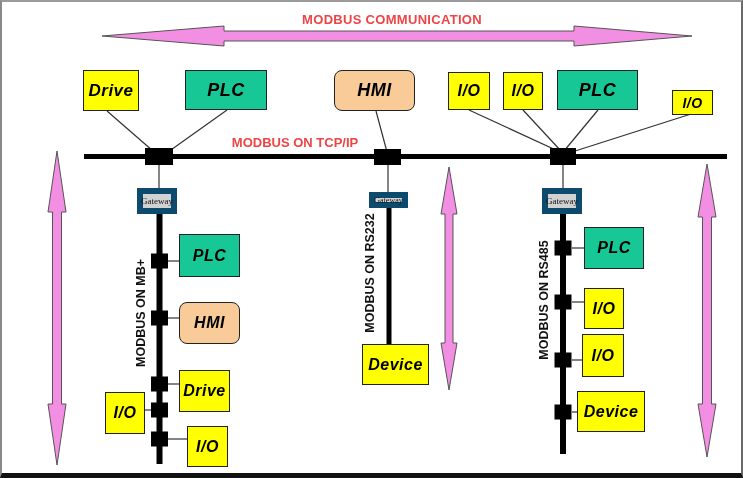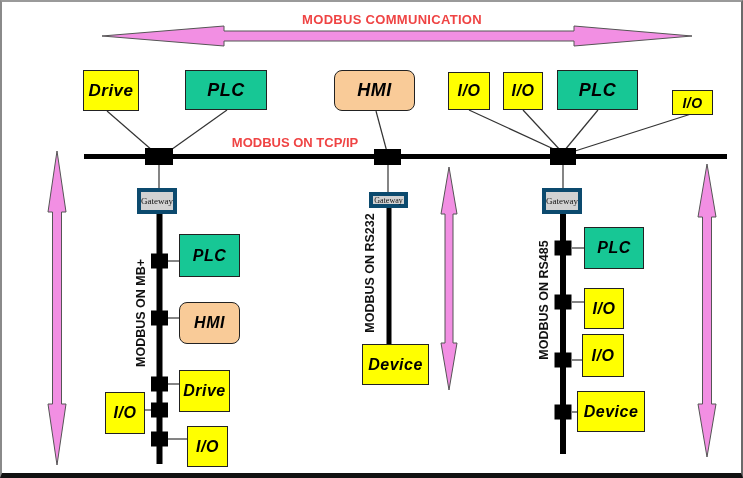--- a/index.html
+++ b/index.html
@@ -13,21 +13,21 @@
   .box{
     position:absolute;border:1.5px solid #222;box-sizing:border-box;
     display:flex;align-items:center;justify-content:center;
     font-style:italic;font-weight:bold;letter-spacing:.5px;color:#000;
     font-family:"Liberation Sans",sans-serif;
   }
   .c-yellow{background:var(--yellow,#FFFF00);}
   .c-green{background:var(--green,#17C795);}
   .c-peach{background:var(--peach,#F9CB98);border-radius:8px;}
   .gateway{
-    position:absolute;background:var(--gray,#D2D2D2);border:4px solid #0c4a6e;box-sizing:border-box;
+    position:absolute;background:var(--gray,#D2D2D2);border:6px solid #0c4a6e;box-sizing:border-box;
     display:flex;align-items:center;justify-content:center;
     font-family:"Liberation Serif",serif;font-size:9px;color:#111;
   }
   .lbl{position:absolute;font-weight:bold;color:#ef4444;text-align:center;}
   #title{left:250px;top:10px;width:280px;font-size:13px;letter-spacing:.3px;}
   #busLabel{left:193px;top:133px;width:200px;font-size:13px;}
   .vtext{font-family:"Liberation Sans",sans-serif;font-weight:bold;font-size:12.5px;fill:#111;}
 </style>
 </head>
 <body>

